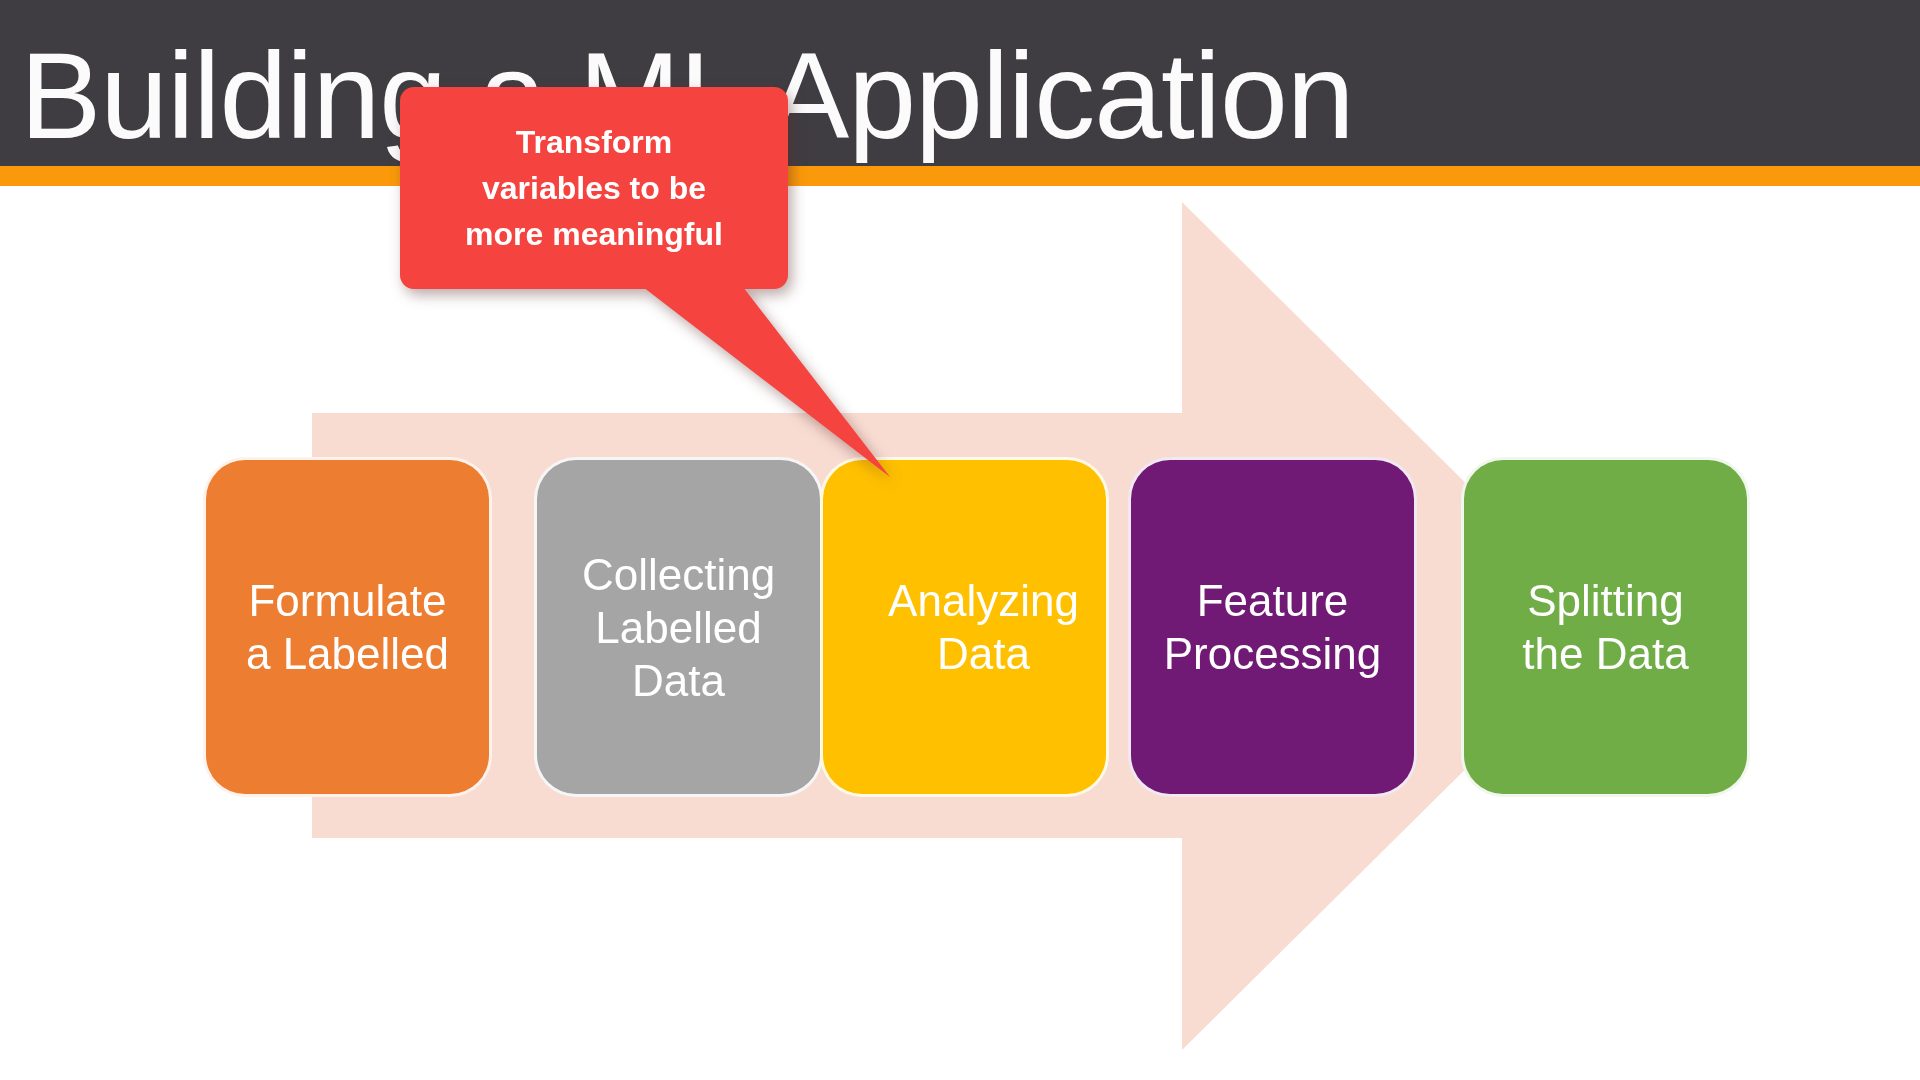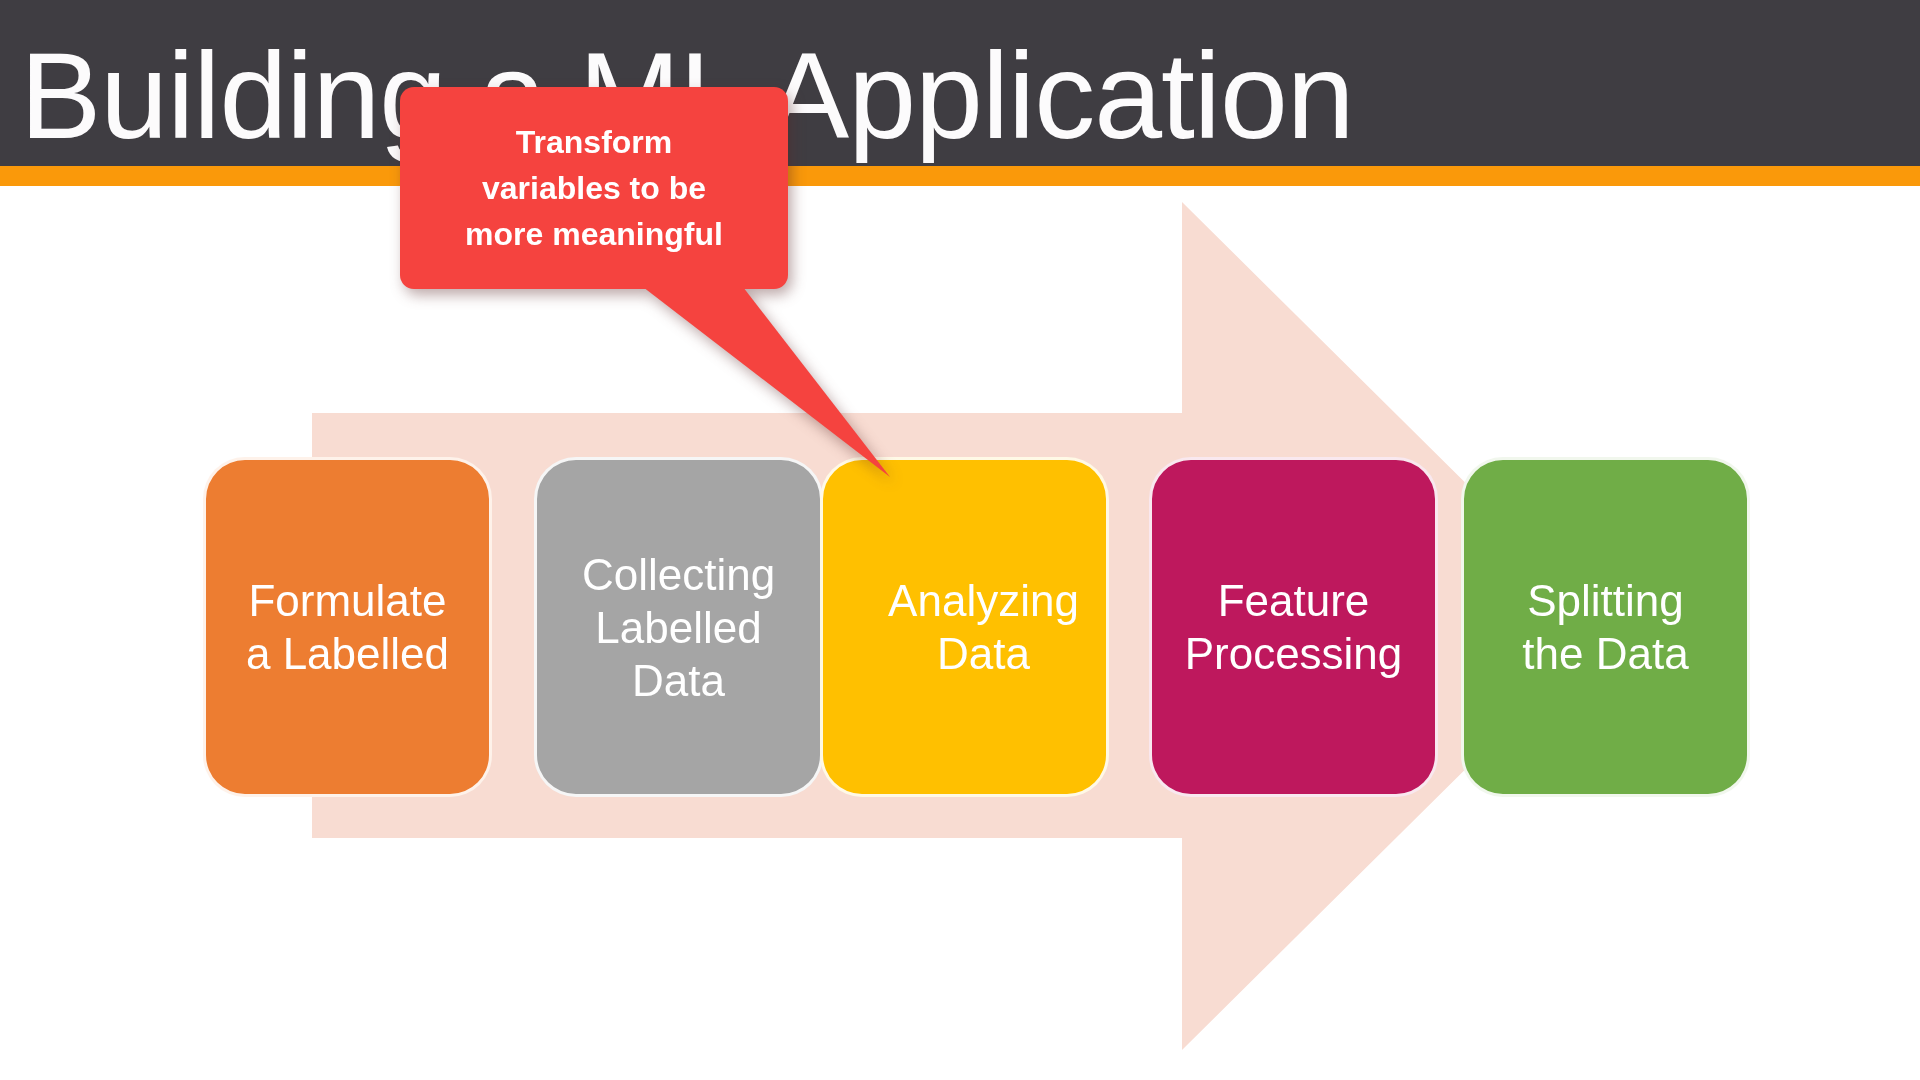--- a/index.html
+++ b/index.html
@@ -122,21 +122,21 @@
     <polygon points="312,413 1182,413 1182,202 1610,626 1182,1050 1182,838 312,838" fill="#F8DCD2"></polygon>
   </svg>
 
   <div class="step step-1" style="background-color: rgb(237, 125, 49);">Formulate
 a Labelled</div>
   <div class="step step-2" style="background-color: rgb(165, 165, 165);">Collecting
 Labelled
 Data</div>
   <div class="step step-3" style="background-color: rgb(255, 192, 0);">Analyzing
 Data</div>
-  <div class="step step-4" style="background-color: #be185d; margin-left: 21px;">Feature
+  <div class="step step-4" style="background-color: #701a75;">Feature
 Processing</div>
   <div class="step step-5" style="background-color: rgb(112, 173, 71);">Splitting
 the Data</div>
 
   <div class="callout">
     <svg class="callout-tail-svg" viewBox="0 0 520 410">
       <polygon points="243,200 343,200 490,390" fill="#F5433F"></polygon>
     </svg>
     <div class="callout-bubble" style="background-color: rgb(245, 67, 63); color: rgb(255, 255, 255);">Transform
 variables to be

